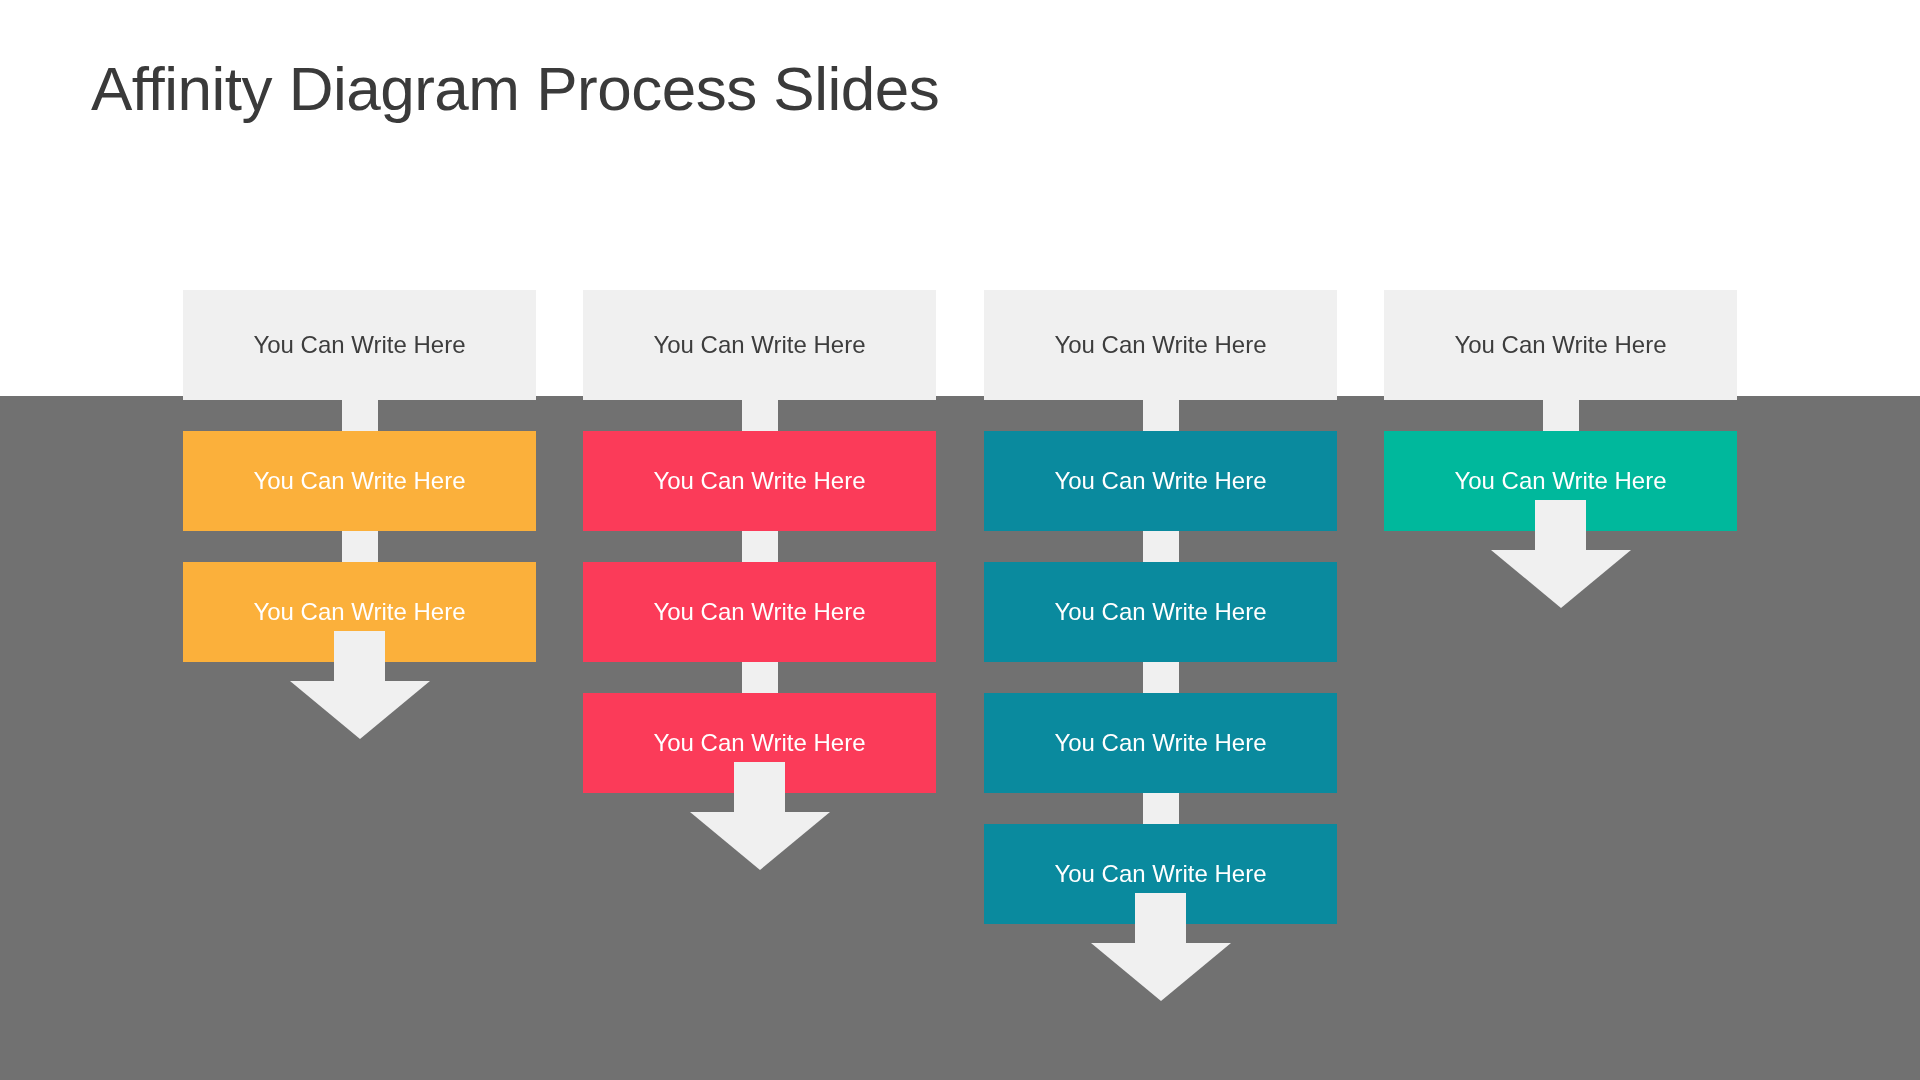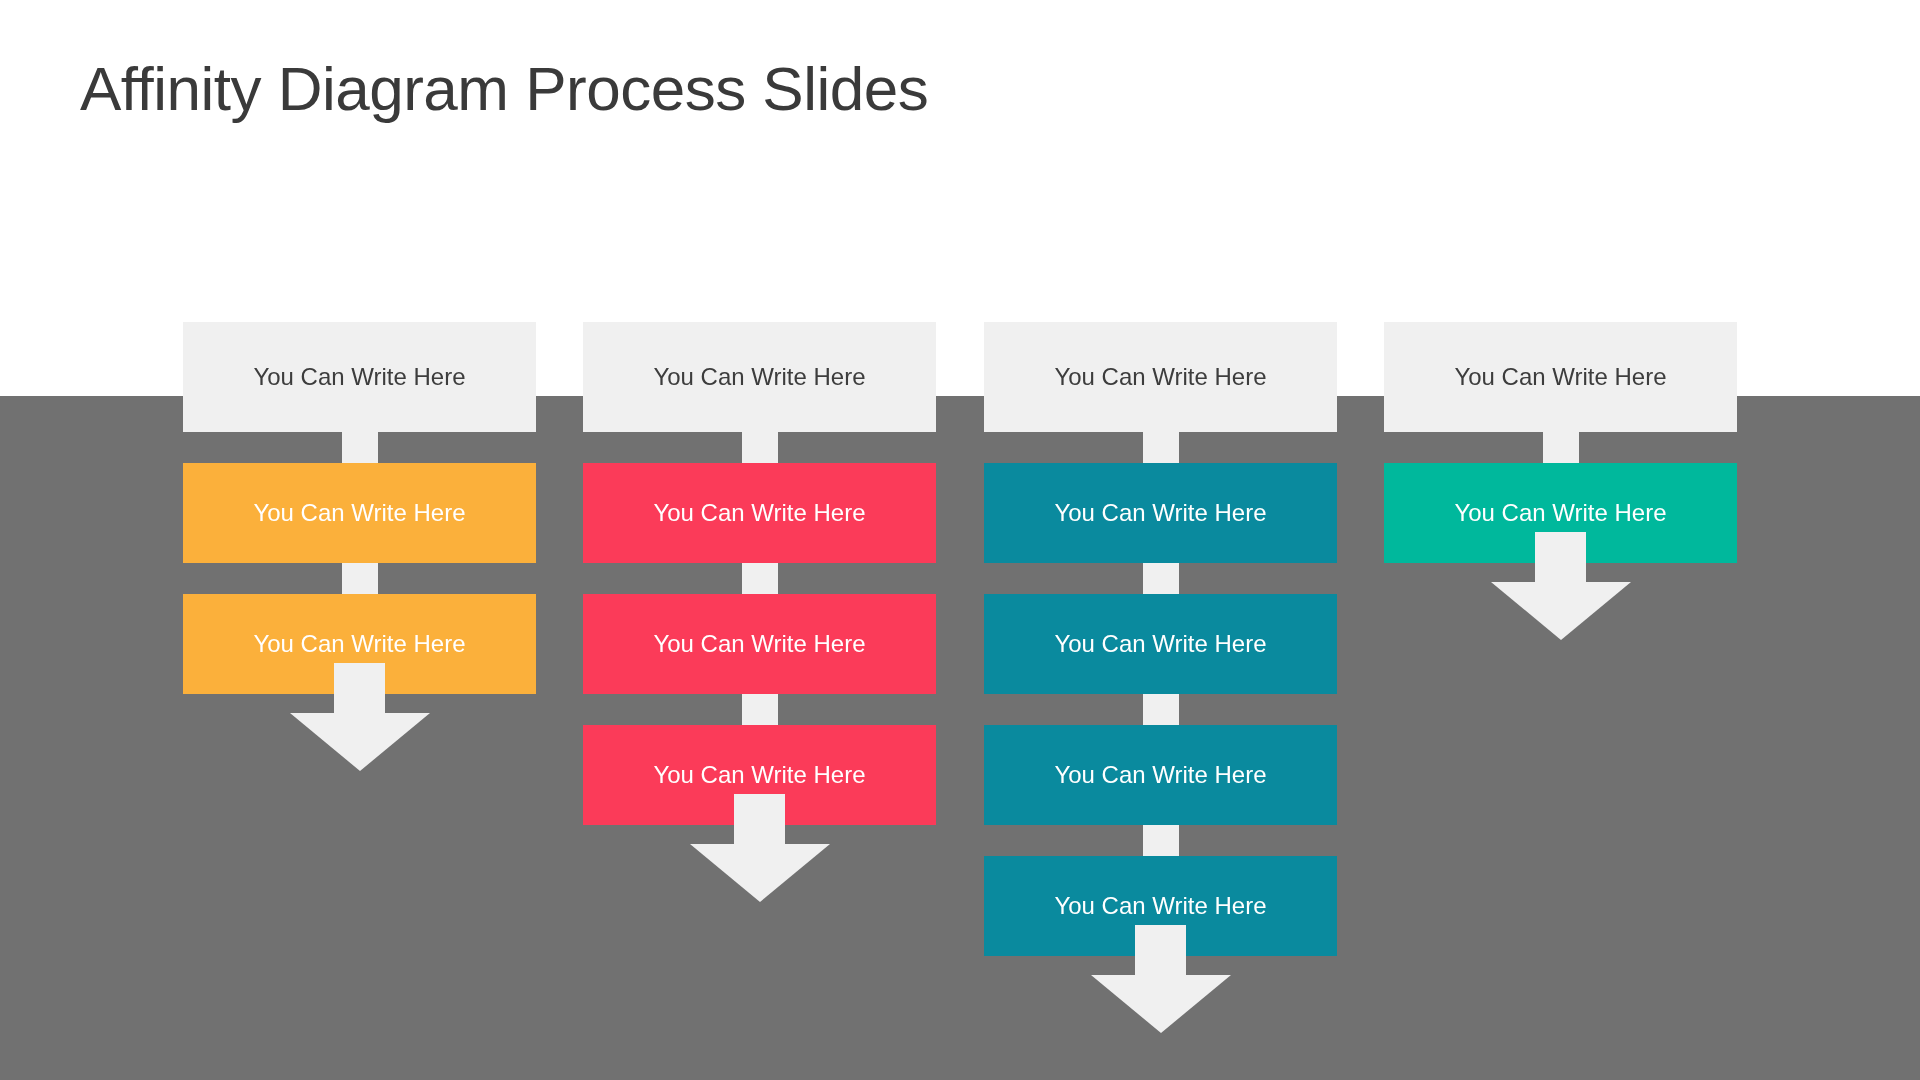--- a/index.html
+++ b/index.html
@@ -36,20 +36,21 @@
     top:56px;
     z-index:5;
   }
   .slide-title {
     font-size:62px;
     font-weight:400;
     color:#3a3a3a;
     letter-spacing:-0.5px;
     line-height:1.05;
     white-space:nowrap;
+    margin-left:11px;
   }
   .slide-subhead {
     margin-top:22px;
     font-size:25px;
     font-weight:400;
     color:#8a8a8a;
     white-space:nowrap;
   }
 
   
@@ -57,21 +58,20 @@
     position:absolute;
     left:0; top:0;
     width:1920px; height:1080px;
     z-index:3;
   }
 
   .column {
     position:absolute;
     top:290px;
     width:353px;
-    margin-top:32px;
   }
 
   
   .stem {
     position:absolute;
     left:50%;
     transform:translateX(-50%);
     width:36px;
     background:#f0f0f0;
     z-index:1;

